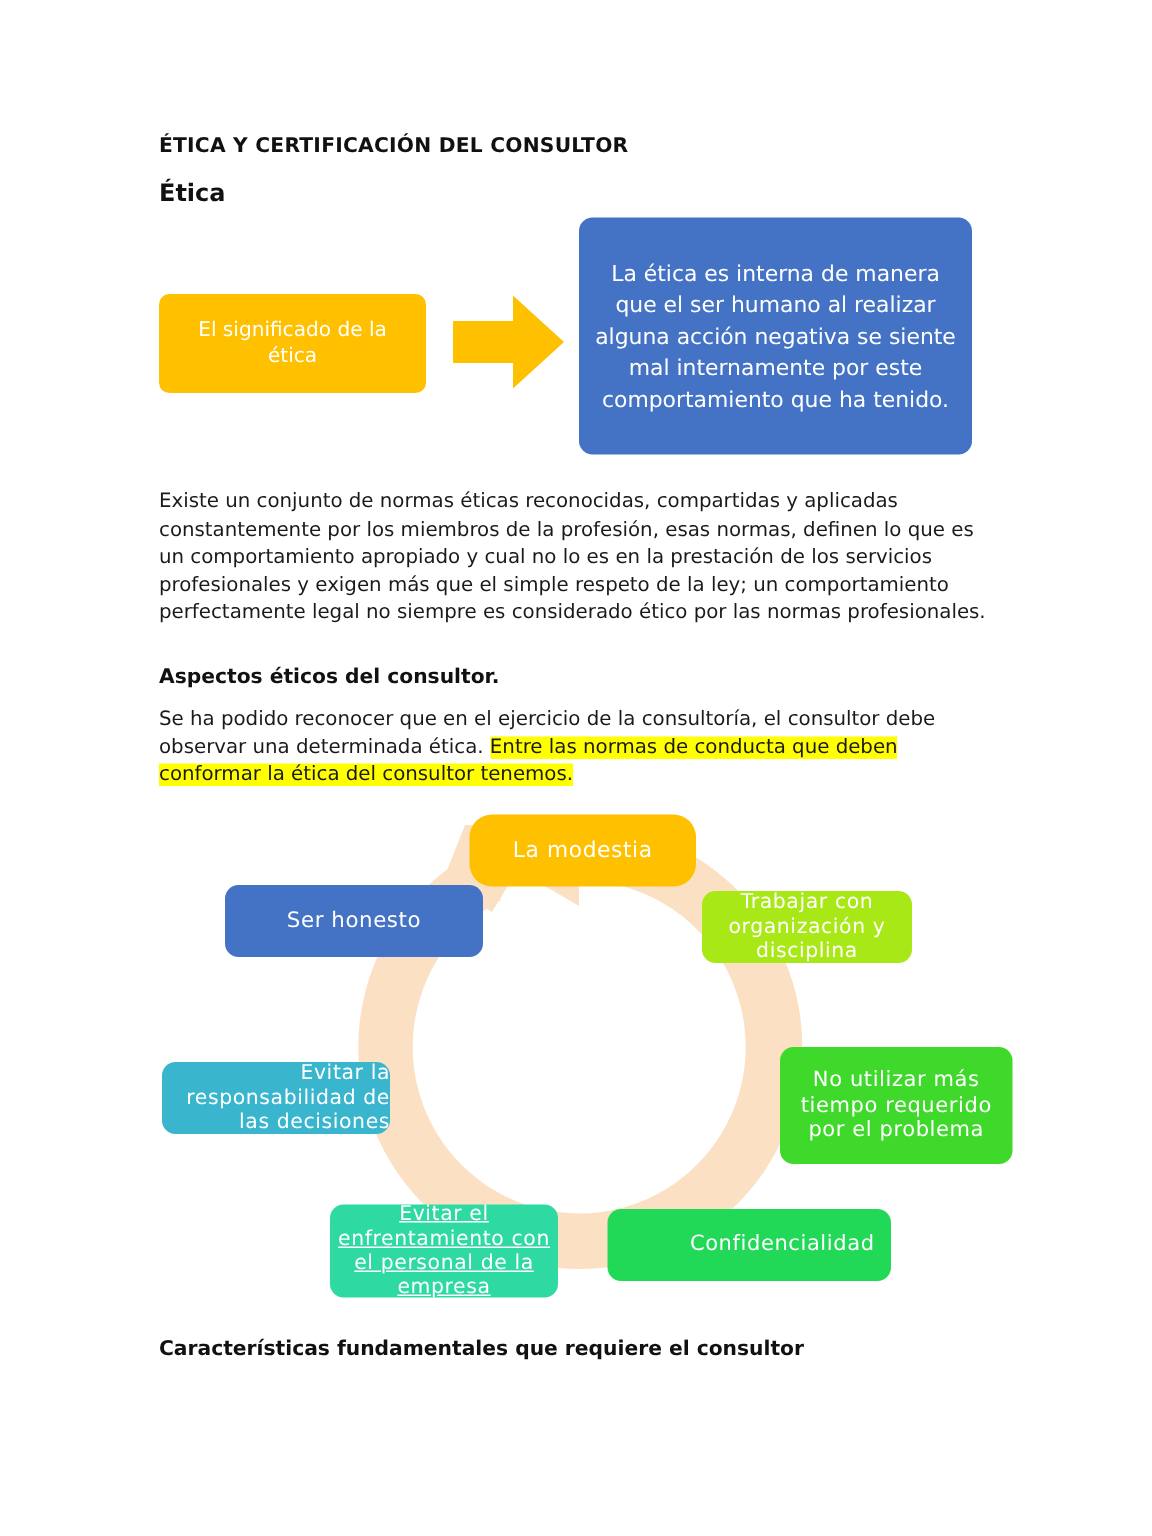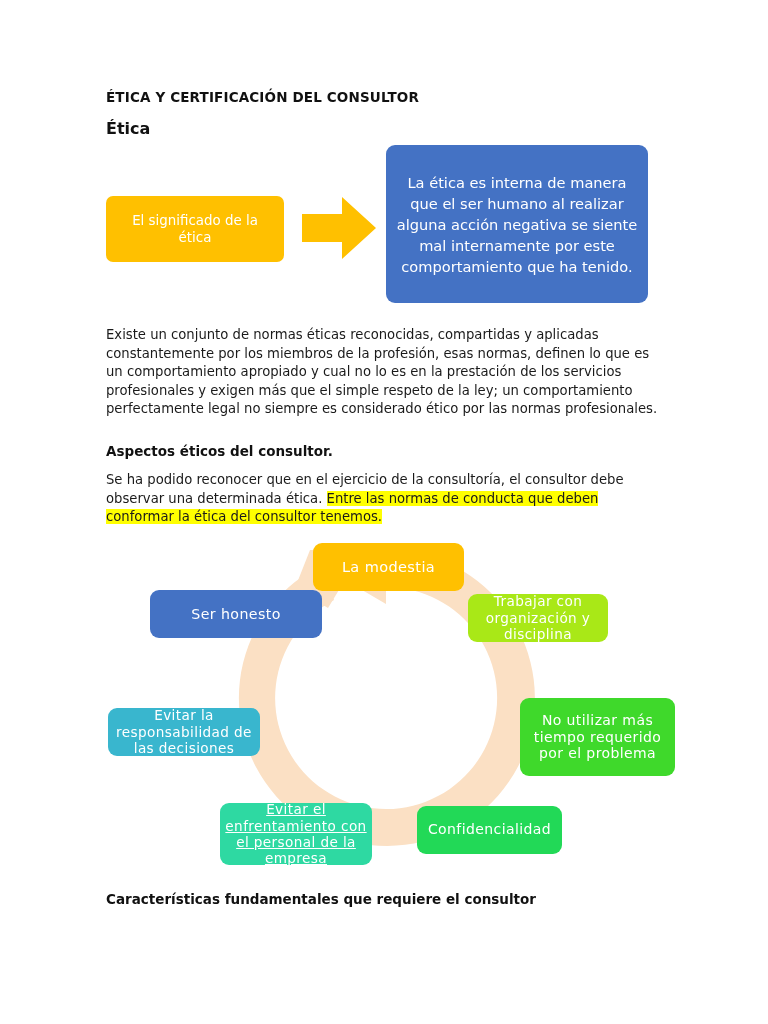--- a/index.html
+++ b/index.html
@@ -144,56 +144,59 @@
     width: 100%;
   }
 
   
   .cy-modestia {
     left: 217px; top: 15px;
     width: 151px; height: 48px;
     background: #FFC000;
     font-size: 14.5px;
     line-height: 18px;
+    border-radius: 15px;
   }
   .cy-trabajar {
     left: 372px; top: 66px;
     width: 140px; height: 48px;
     background: #A9E817;
     font-size: 13.6px;
     line-height: 16.6px;
   }
   .cy-noutilizar {
     left: 424px; top: 170px;
     width: 155px; height: 78px;
     background: #3FD92B;
     font-size: 14px;
     line-height: 16.8px;
   }
   .cy-confidencialidad {
-    left: 321px; top: 278px;
+    left: 309px; top: 278px;
     width: 145px; height: 48px;
     background: #22D957;
     font-size: 14px;
     line-height: 17.5px;
+    padding-left: 44px;
   }
   .cy-evitarenf {
     left: 124px; top: 275px;
     width: 152px; height: 62px;
     background: #2ED9A2;
     font-size: 13.6px;
     line-height: 16.4px;
     text-decoration: underline;
   }
   .cy-evitarresp {
     left: 12px; top: 180px;
     width: 152px; height: 48px;
     background: #39B6CE;
     font-size: 13.6px;
     line-height: 16.6px;
+    text-align: right;
   }
   .cy-honesto {
     left: 54px; top: 62px;
     width: 172px; height: 48px;
     background: #4472C4;
     font-size: 14.2px;
     line-height: 18px;
   }
 </style>
 </head>

